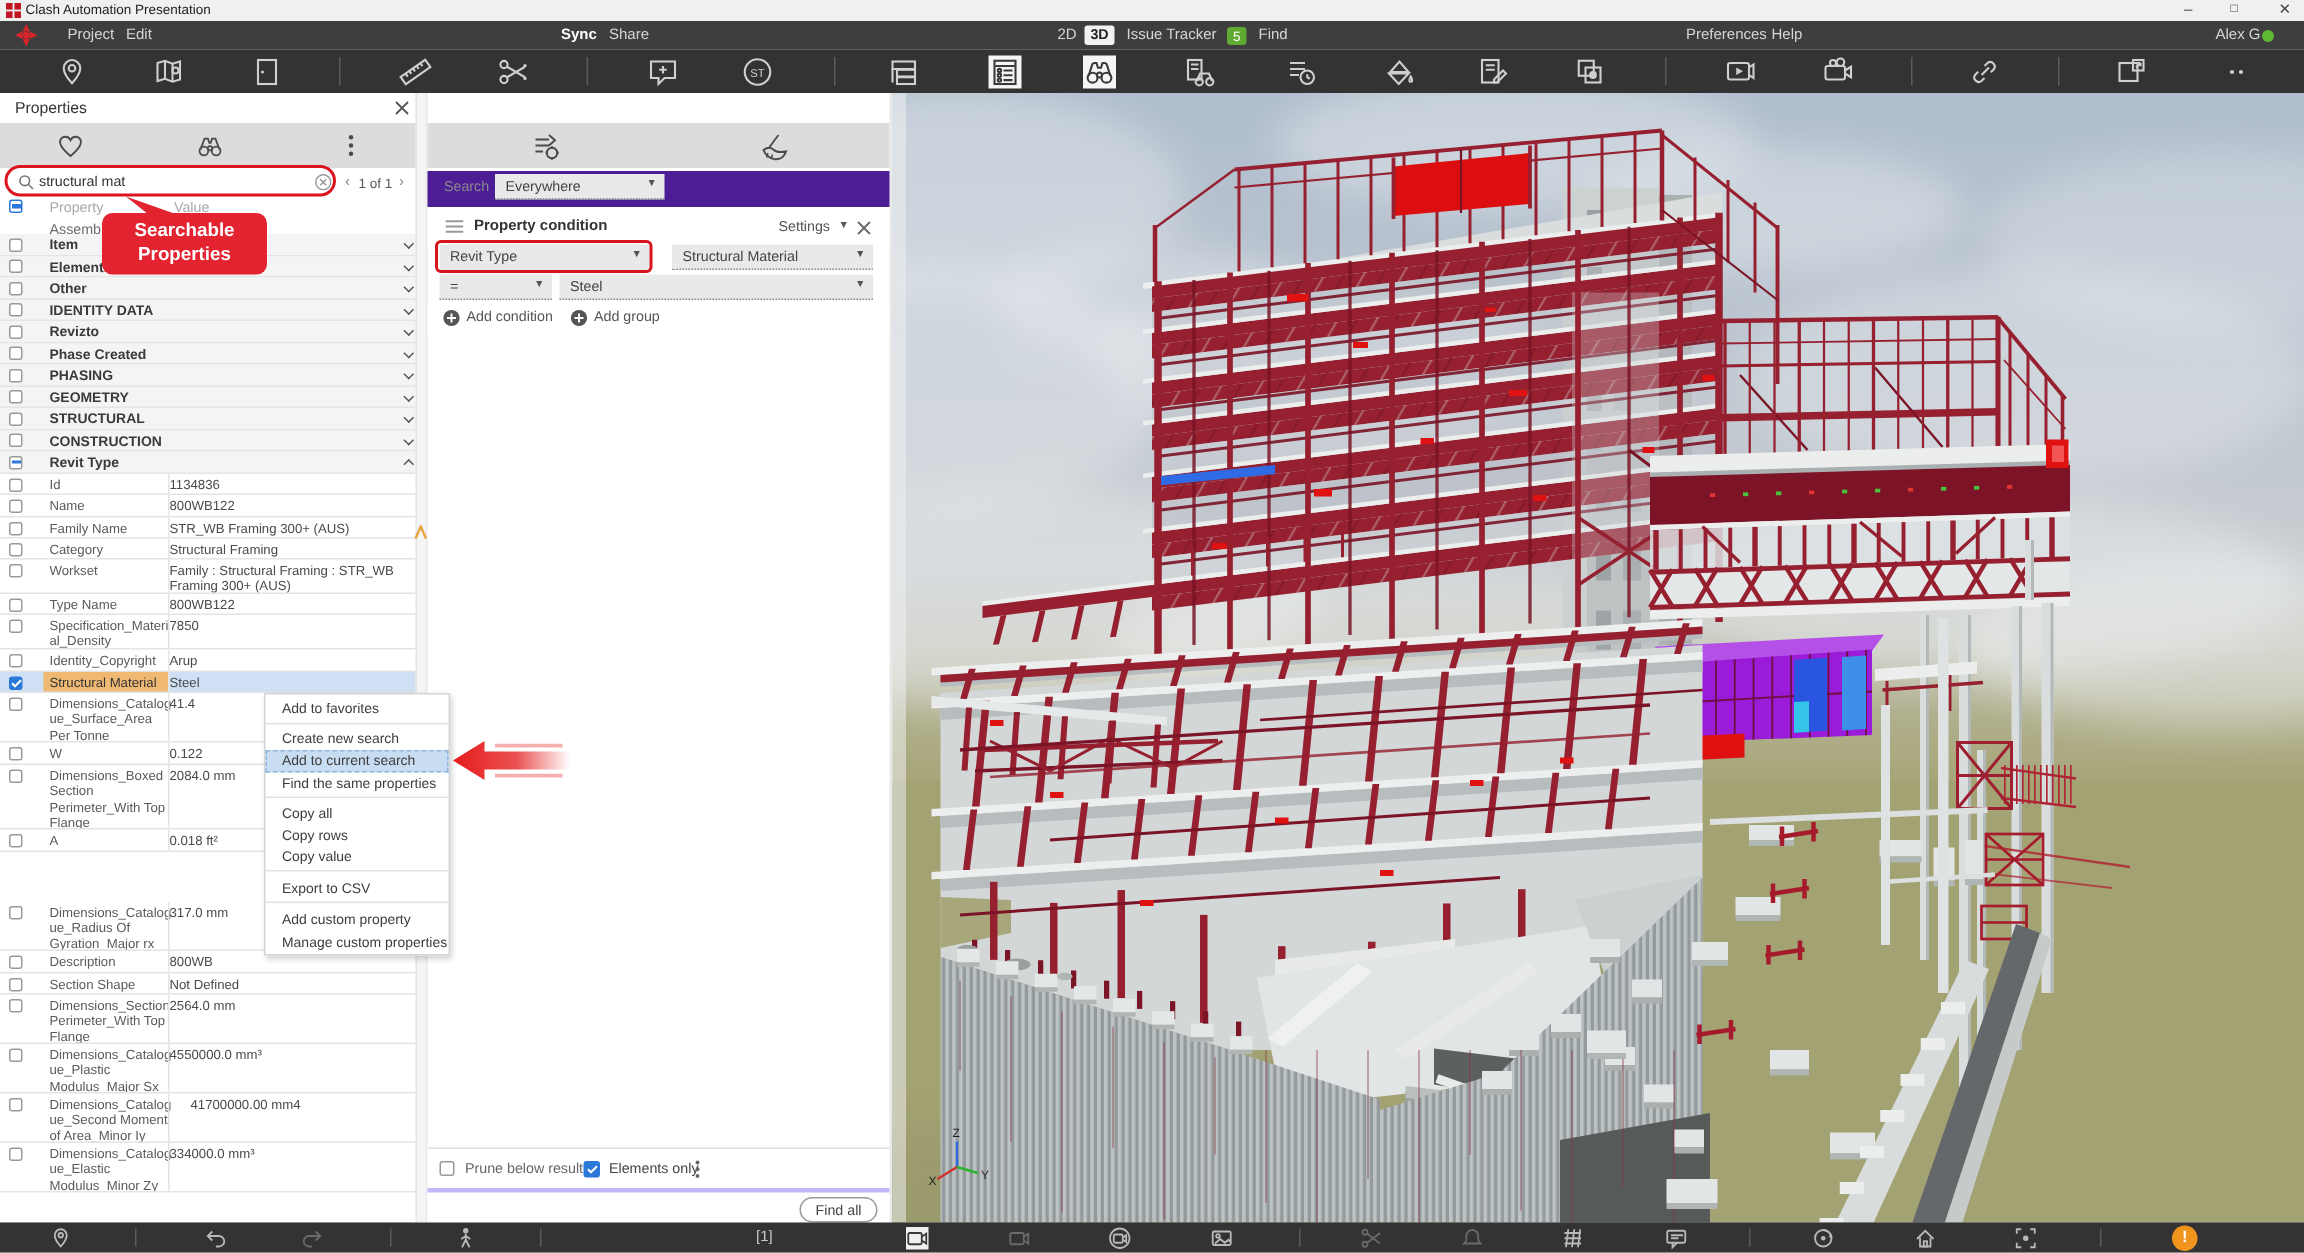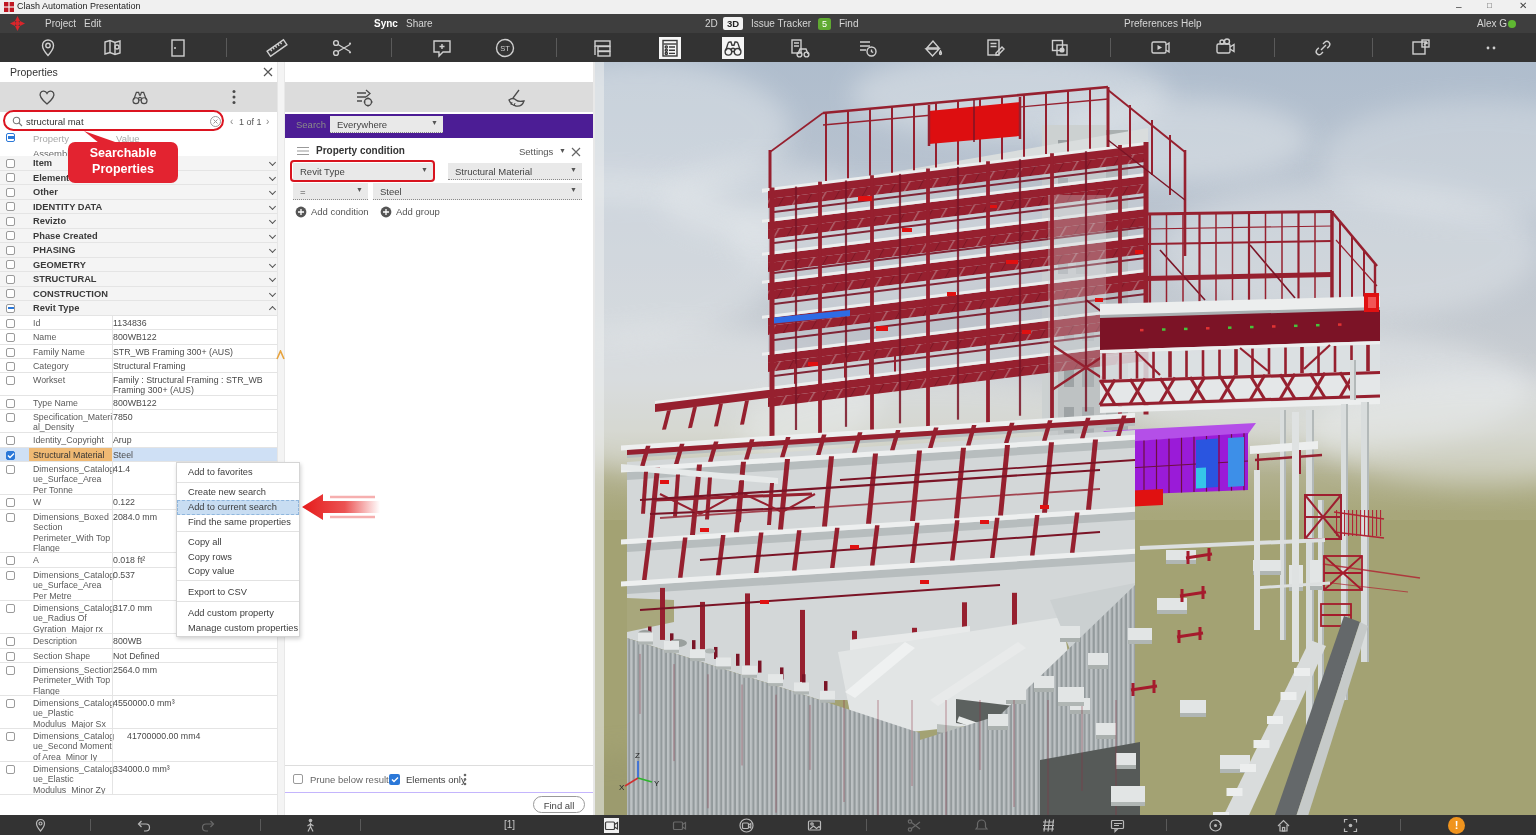--- a/index.html
+++ b/index.html
@@ -342,25 +342,20 @@
     <div class="row" style="top:448px;width:284px;height:43px;">
       <span class="cb"></span>
       <span class="nm" style="">Dimensions_Boxed Section Perimeter_With Top Flange</span>
       <span class="vl" style="border-left:1px solid #e4e4e4;height:43px;padding-left:0px;left:112px;top:0;padding-top:2px;width:168px">2084.0 mm</span>
     </div>
     <div class="row" style="top:491px;width:284px;height:15px;">
       <span class="cb"></span>
       <span class="nm" style="">A</span>
       <span class="vl" style="border-left:1px solid #e4e4e4;height:15px;padding-left:0px;left:112px;top:0;padding-top:2px;width:168px">0.018 ft²</span>
     </div>
-    <div class="row" style="top:506px;width:284px;height:33px;">
-      <span class="cb"></span>
-      <span class="nm" style="">Dimensions_Catalog ue_Surface_Area Per Metre</span>
-      <span class="vl" style="border-left:1px solid #e4e4e4;height:33px;padding-left:0px;left:112px;top:0;padding-top:2px;width:168px">0.537</span>
-    </div>
     <div class="row" style="top:539px;width:284px;height:33px;">
       <span class="cb"></span>
       <span class="nm" style="">Dimensions_Catalog ue_Radius Of Gyration_Major rx</span>
       <span class="vl" style="border-left:1px solid #e4e4e4;height:33px;padding-left:0px;left:112px;top:0;padding-top:2px;width:168px">317.0 mm</span>
     </div>
     <div class="row" style="top:572px;width:284px;height:15px;">
       <span class="cb"></span>
       <span class="nm" style="">Description</span>
       <span class="vl" style="border-left:1px solid #e4e4e4;height:15px;padding-left:0px;left:112px;top:0;padding-top:2px;width:168px">800WB</span>
     </div>
@@ -462,21 +457,21 @@
 <svg class="abs" style="left:106px;top:10px" width="8" height="7">
         <path d="M1 3.5 L3 5.5 L7 1.5" stroke="#fff" stroke-width="1.4" fill="none"></path>
       </svg>
 <span class="abs" style="left:121px;top:8px;font-size:9.5px;color:#444">Elements only</span>
 <svg class="abs" style="left:178px;top:7px" width="4" height="13">
         <circle cx="2" cy="2" r="1.3" fill="#666"></circle>
         <circle cx="2" cy="6.5" r="1.3" fill="#666"></circle>
         <circle cx="2" cy="11" r="1.3" fill="#666"></circle>
       </svg>
 </div>
-<div class="abs" style="left:0;top:730px;width:308px;height:23px;border-top:1px solid #c4b5fd;background:#fff">
+<div class="abs" style="left:0;top:730px;width:308px;height:23px;border-top:3px solid #c4b5fd;background:#fff">
 <span class="abs" style="left:248px;top:3px;width:52px;height:17px;border:1px solid #999;border-radius:9px;font-size:9.5px;color:#444;text-align:center;line-height:17px">Find all</span>
 </div>
   </div>
 <svg class="abs" style="left:595px;top:62px" width="941" height="753" viewBox="595 62 941 753">
     <defs>
 <linearGradient id="sky" x1="0" y1="0" x2="0" y2="1">
  <stop offset="0" stop-color="#afbdcd"></stop>
  <stop offset="0.22" stop-color="#bcc5d0"></stop>
  <stop offset="0.42" stop-color="#c9cdd1"></stop>
  <stop offset="0.49" stop-color="#c5c6ba"></stop>

